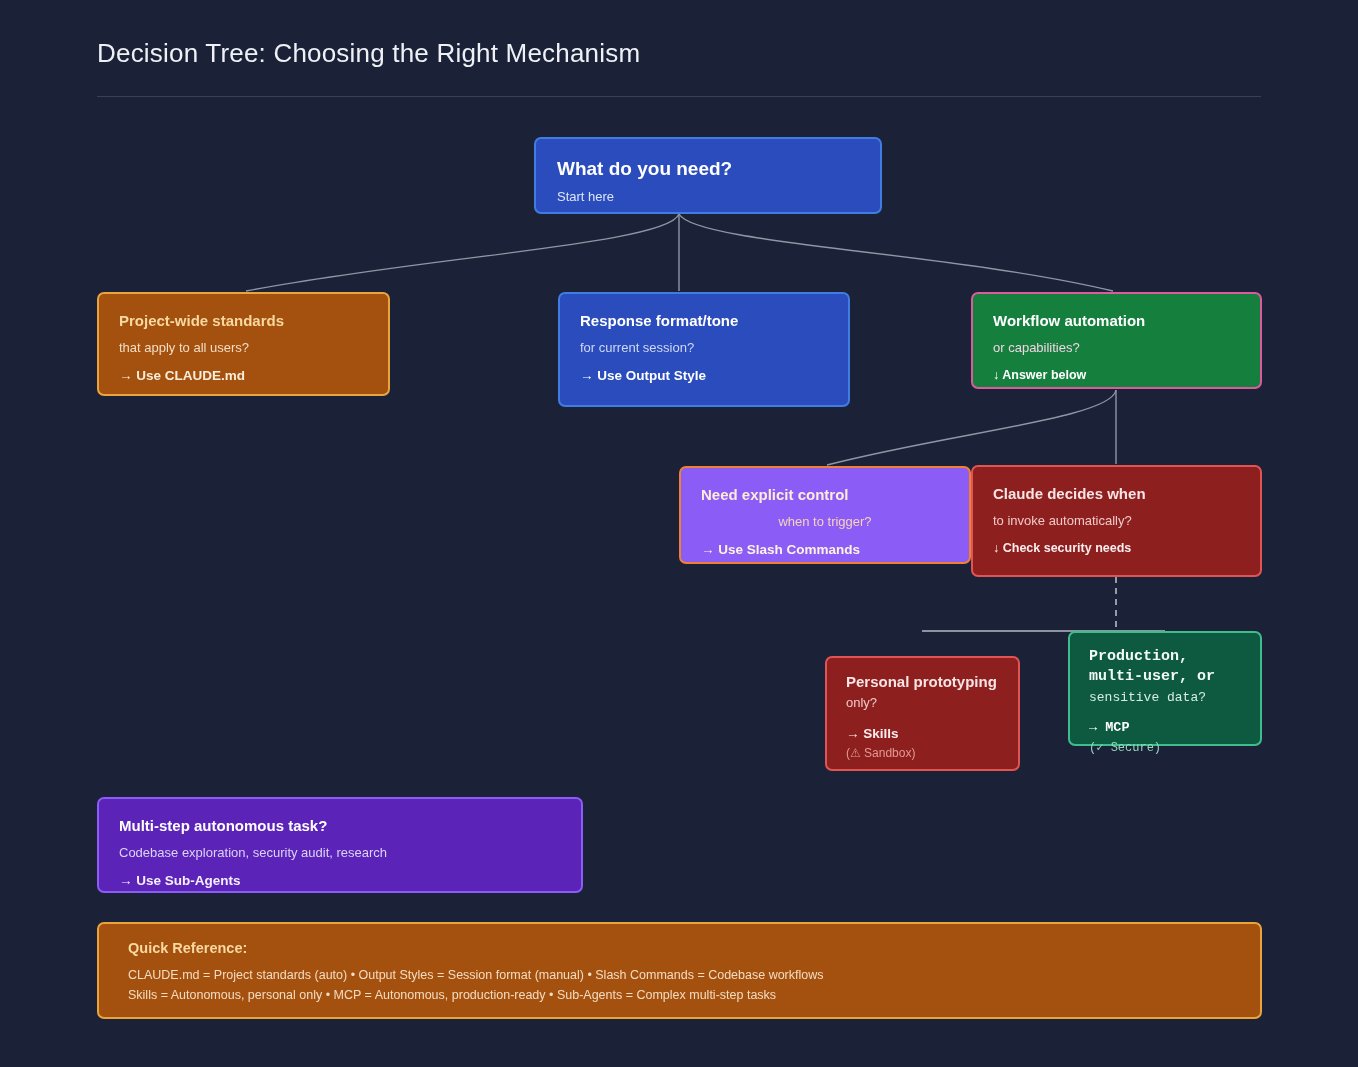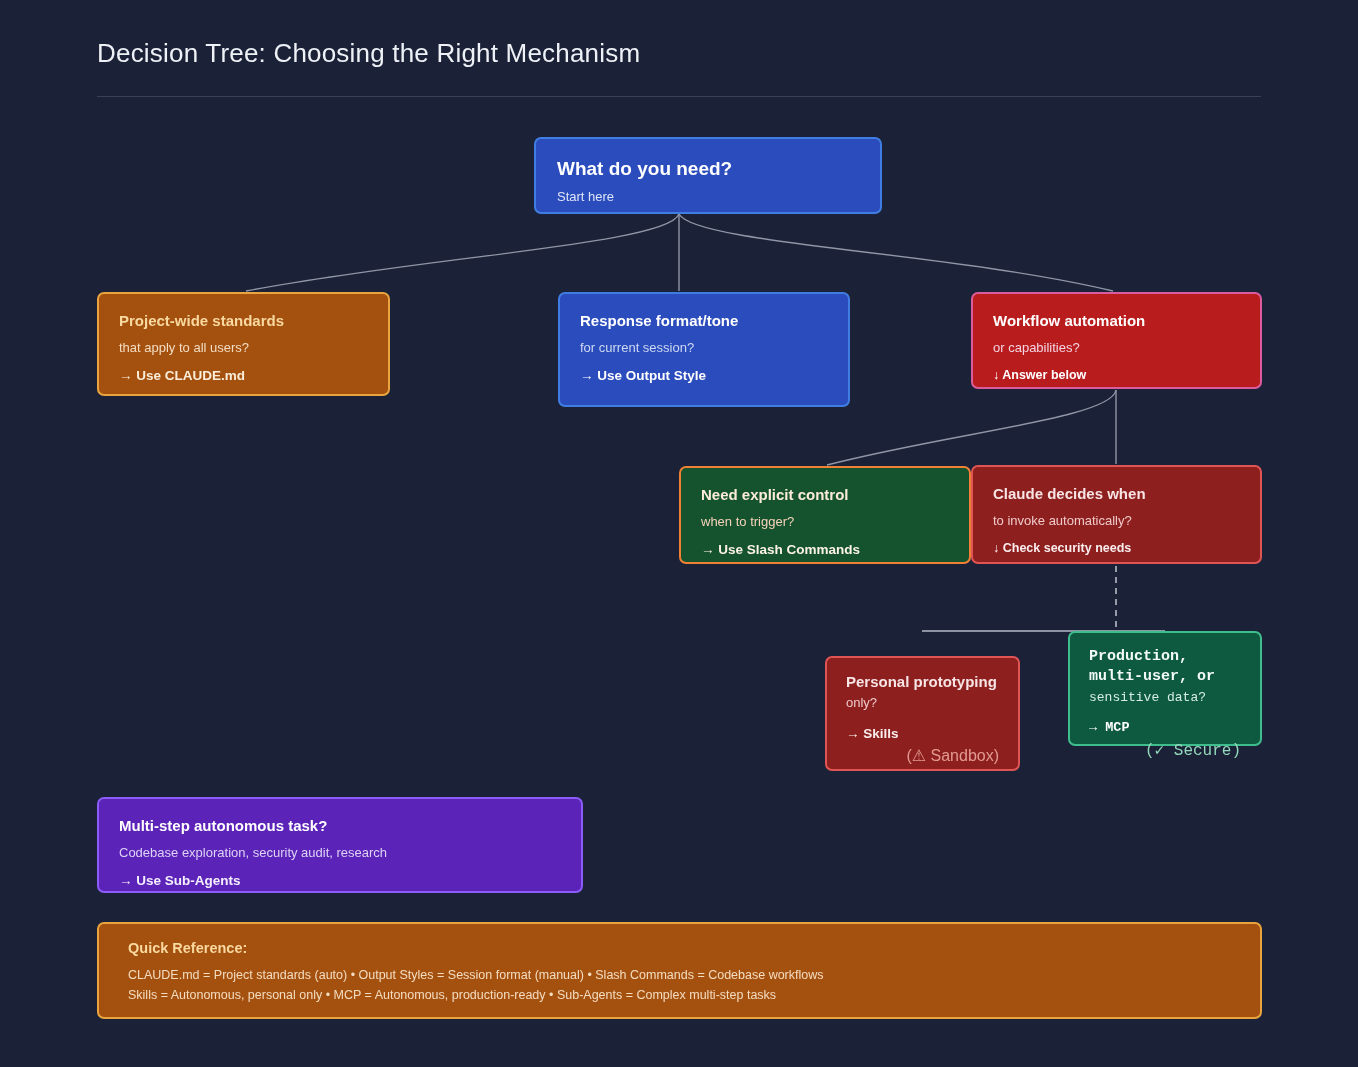--- a/index.html
+++ b/index.html
@@ -25,32 +25,32 @@
 
   .node{
     position:absolute;box-sizing:border-box;
     border:2px solid transparent;border-radius:7px;
     padding:15px 20px;
   }
   .n-title{font-size:15px;font-weight:bold;margin:2px 0 9px;line-height:1.3;}
   .n-body{font-size:13px;margin:0 0 11px;line-height:1.3;}
   .n-action{font-size:13.5px;font-weight:bold;line-height:1.3;}
   .n-action.small{font-size:12.5px;}
-  .n-note{font-size:16px;margin-top:4px;line-height:1.3;text-align:right;}
+  .n-note{font-size:12px;margin-top:4px;line-height:1.3;}
 
   
   #node-root{left:534px;top:137px;width:348px;height:77px;padding:14px 21px;}
   #node-root .n-title{font-size:19px;margin:4px 0 7px;}
   #node-root .n-body{font-size:13px;margin:0;}
 
   #node-standards{left:97px;top:292px;width:293px;height:104px;}
   #node-output{left:534px;top:292px;width:292px;height:115px;margin-left:24px;}
   #node-workflow{left:971px;top:292px;width:291px;height:97px;}
   #node-slash{left:679px;top:466px;width:292px;height:98px;}
-  #node-decides{left:971px;top:465px;width:291px;height:99px;}
+  #node-decides{left:971px;top:465px;width:291px;height:112px;}
 
   #node-skills{left:825px;top:656px;width:195px;height:115px;padding:12px 19px;}
   #node-mcp{left:1068px;top:631px;width:194px;height:115px;padding:12px 19px;}
   #node-skills .n-title,#node-mcp .n-title{margin:2px 0 3px;line-height:1.32;}
   #node-skills .n-body,#node-mcp .n-body{margin:0 0 13px;}
 
   #node-subagents{left:97px;top:797px;width:486px;height:96px;}
 
   #quickref{
     position:absolute;box-sizing:border-box;
@@ -89,29 +89,29 @@
     <div class="n-body" style="color: rgb(243, 221, 194);">that apply to all users?</div>
     <div class="n-action" style="color: rgb(250, 238, 218);">→ Use CLAUDE.md</div>
   </div>
 
   <div class="node" id="node-output" style="background: rgb(43, 76, 188); border-color: rgb(63, 125, 226);">
     <div class="n-title" style="color: rgb(255, 255, 255);">Response format/tone</div>
     <div class="n-body" style="color: rgb(207, 217, 242);">for current session?</div>
     <div class="n-action" style="color: rgb(255, 255, 255);">→ Use Output Style</div>
   </div>
 
-  <div class="node" id="node-workflow" style="background: #b91c1c; border-color: rgb(219, 92, 157);">
+  <div class="node" id="node-workflow" style="background: #15803d; border-color: rgb(219, 92, 157);">
     <div class="n-title" style="color: rgb(255, 255, 255);">Workflow automation</div>
     <div class="n-body" style="color: rgb(242, 212, 227);">or capabilities?</div>
     <div class="n-action small" style="color: rgb(255, 255, 255);">↓ Answer below</div>
   </div>
 
-  <div class="node" id="node-slash" style="background: #14532d; border-color: rgb(240, 128, 52);">
+  <div class="node" id="node-slash" style="background: #8b5cf6; border-color: rgb(240, 128, 52);">
     <div class="n-title" style="color: rgb(252, 236, 217);">Need explicit control</div>
-    <div class="n-body" style="color: rgb(246, 211, 187);">when to trigger?</div>
+    <div class="n-body" style="color: rgb(246, 211, 187); text-align: center;">when to trigger?</div>
     <div class="n-action" style="color: rgb(253, 243, 228);">→ Use Slash Commands</div>
   </div>
 
   <div class="node" id="node-decides" style="background: rgb(141, 31, 31); border-color: rgb(225, 84, 84);">
     <div class="n-title" style="color: rgb(248, 228, 228);">Claude decides when</div>
     <div class="n-body" style="color: rgb(240, 201, 201);">to invoke automatically?</div>
     <div class="n-action small" style="color: rgb(251, 237, 237);">↓ Check security needs</div>
   </div>
 
   <div class="node" id="node-skills" style="background: rgb(141, 31, 31); border-color: rgb(225, 84, 84);">

